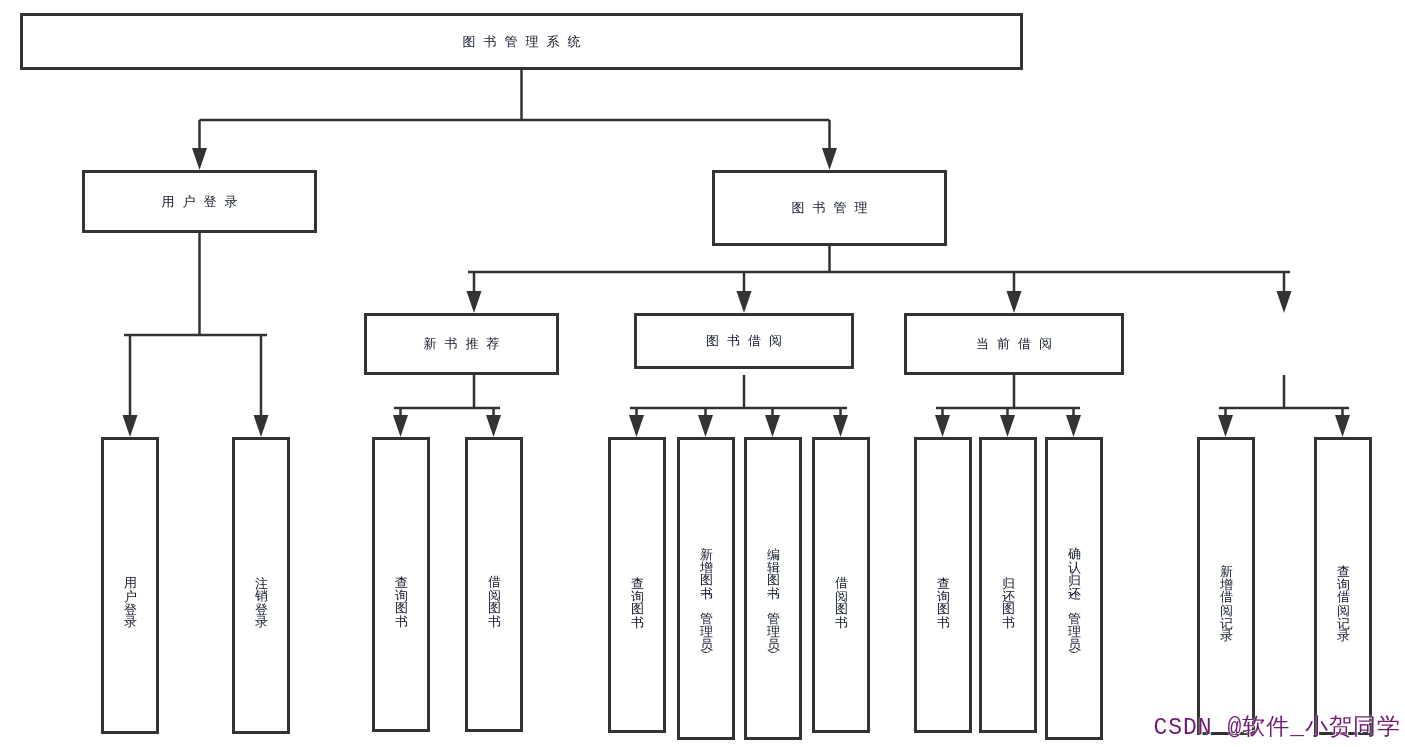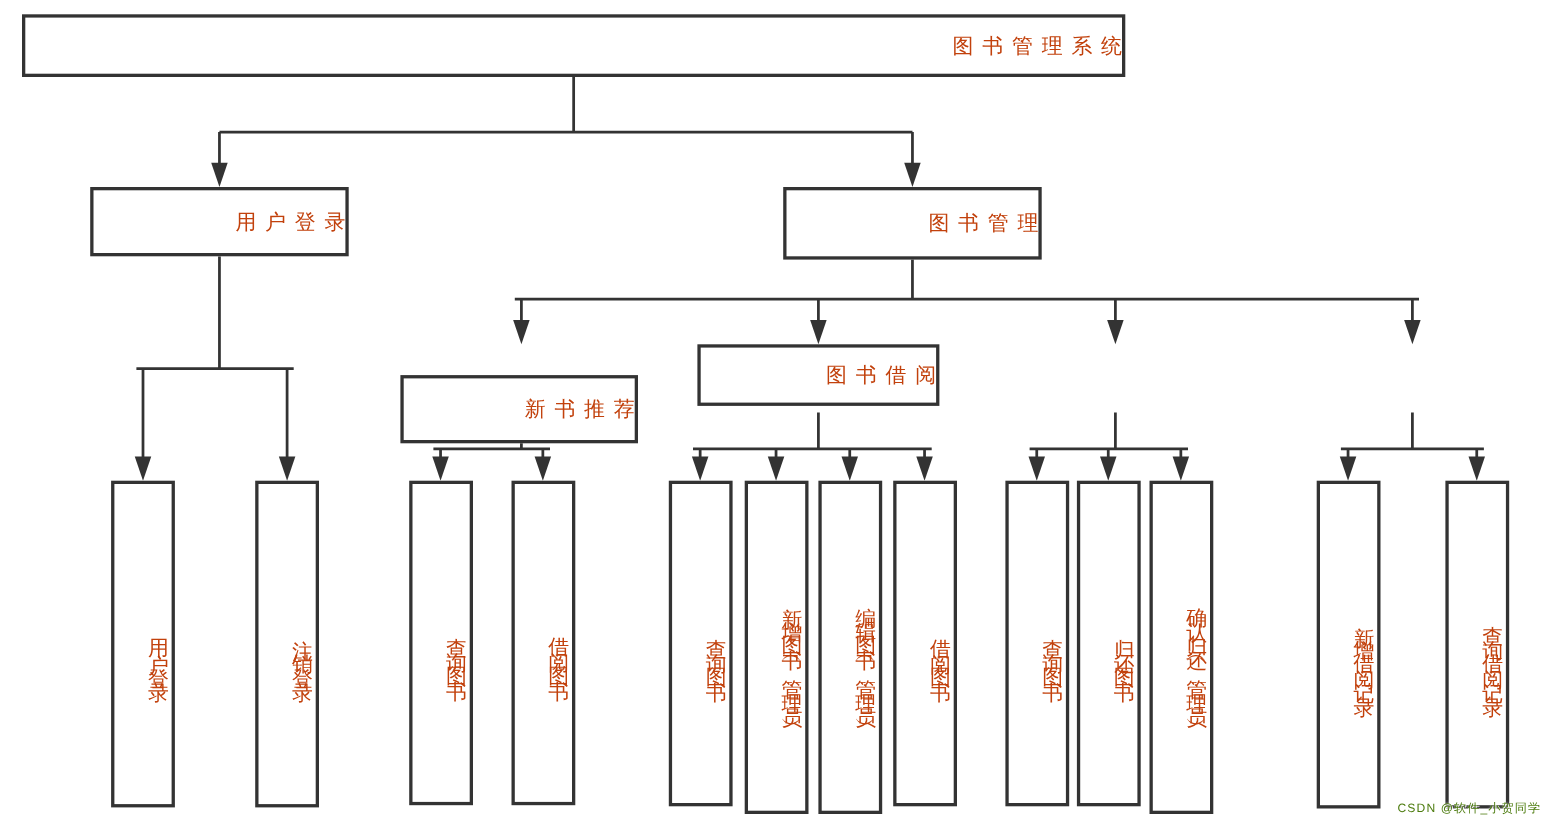--- a/index.html
+++ b/index.html
@@ -11,43 +11,44 @@
     overflow:hidden;
   }
   #wires{position:absolute;left:0;top:0;z-index:1;}
   .node{
     position:absolute;
     box-sizing:border-box;
     border:3px solid #333333;
     background:#ffffff;
     display:flex;
     align-items:center;
-    justify-content:flex-end;
-    color:#c2410c;
-    font-size:19px;
+    justify-content:center;
+    color:#0f172a;
+    font-size:13px;
     z-index:2;
   }
   .node span{letter-spacing:8px;margin-right:-8px;white-space:nowrap;}
   .node.v span{
     writing-mode:vertical-rl;
     text-orientation:mixed;
     letter-spacing:13px;
     margin-right:0;
     margin-bottom:-13px;
   }
   #watermark{
     position:absolute;
     right:4px;
     bottom:5px;
     z-index:3;
-    font-size:11px;
+    font-size:23px;
     letter-spacing:1px;
-    color:#4d7c0f;
+    color:#701a75;
     text-shadow:0 0 2px #ffffff,1px 1px 0 #ffffff;
     white-space:nowrap;
+    font-family:Liberation Mono, monospace;
   }
 </style>
 </head>
 <body>
 
 <div id="canvas">
 
   <svg id="wires" width="1405" height="747" viewBox="0 0 1405 747">
     <g stroke="#333333" stroke-width="2.5" fill="none">
 
@@ -88,29 +89,32 @@
     </g>
   </svg>
 
   <div class="node" style="left:20px;top:13px;width:1003px;height:57px;">
     <span>图书管理系统</span>
   </div>
 
   <div class="node" style="left:82px;top:170px;width:235px;height:63px;">
     <span>用户登录</span>
   </div>
-  <div class="node" style="left:712px;top:170px;width:235px;height:66px;">
+  <div class="node" style="left:712px;top:170px;width:235px;height:76px;">
     <span>图书管理</span>
   </div>
 
-  <div class="node" style="left:364px;top:313px;width:216px;height:62px;margin-top:28px;">
+  <div class="node" style="left:364px;top:313px;width:195px;height:62px;">
     <span>新书推荐</span>
   </div>
   <div class="node" style="left:634px;top:313px;width:220px;height:56px;">
     <span>图书借阅</span>
+  </div>
+  <div class="node" style="left:904px;top:313px;width:220px;height:62px;">
+    <span>当前借阅</span>
   </div>
 
   <div class="node v" style="left:101px;top:437px;width:58px;height:297px;">
     <span>用户登录</span>
   </div>
   <div class="node v" style="left:232px;top:437px;width:58px;height:297px;">
     <span>注销登录</span>
   </div>
 
   <div class="node v" style="left:372px;top:437px;width:58px;height:295px;">

